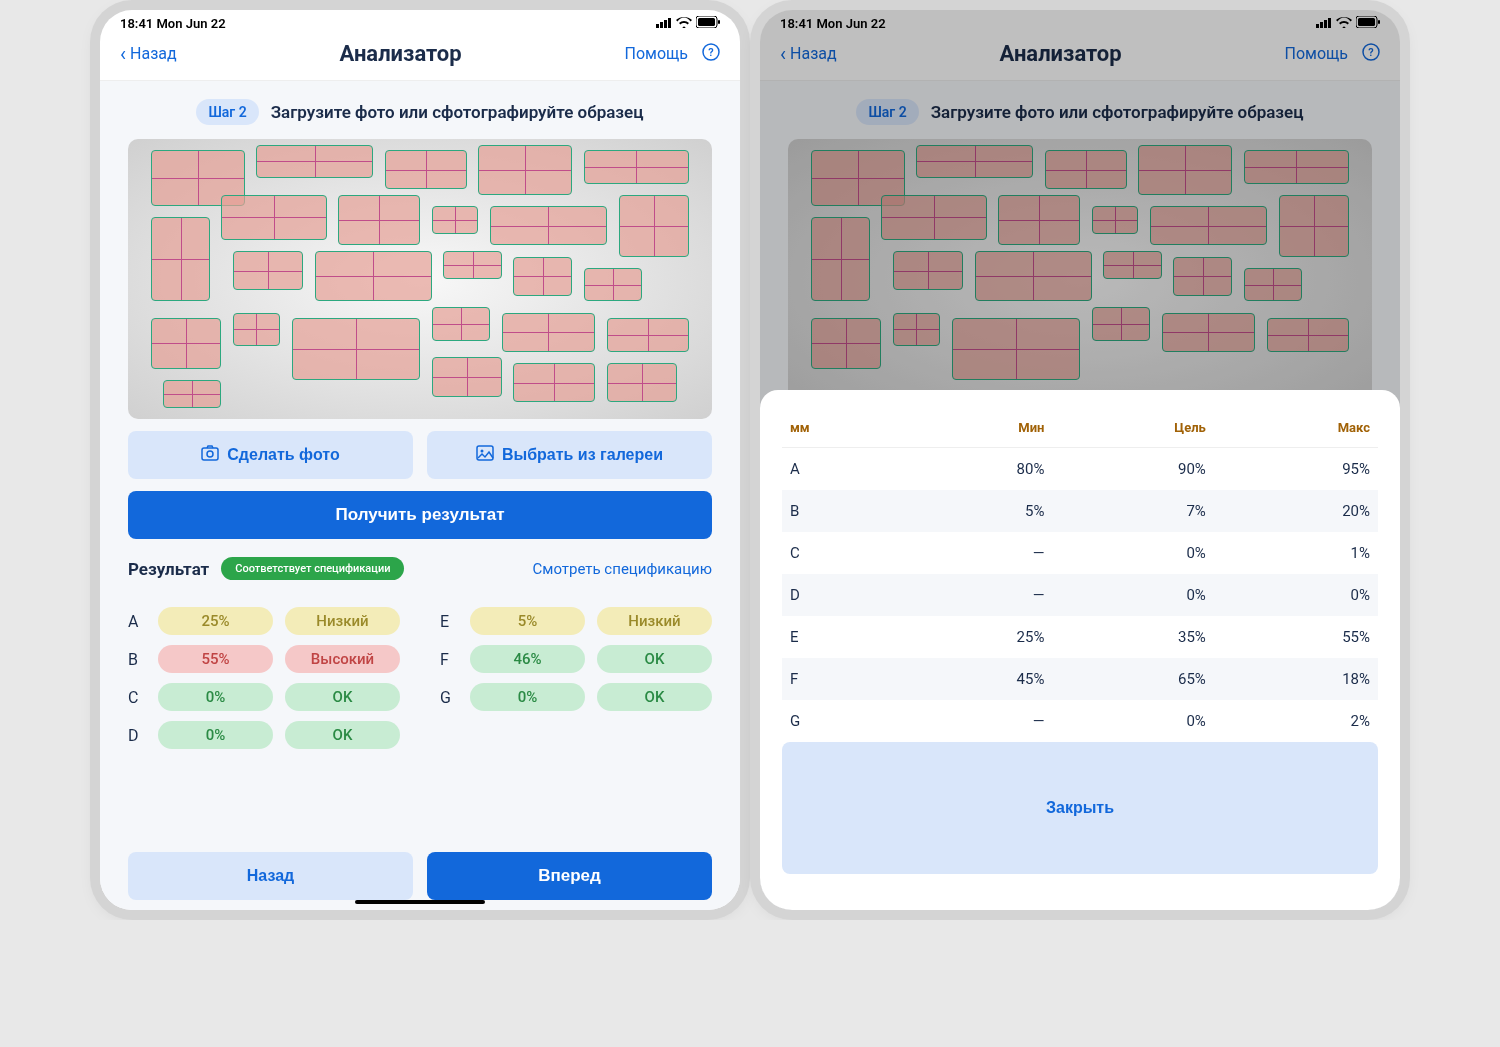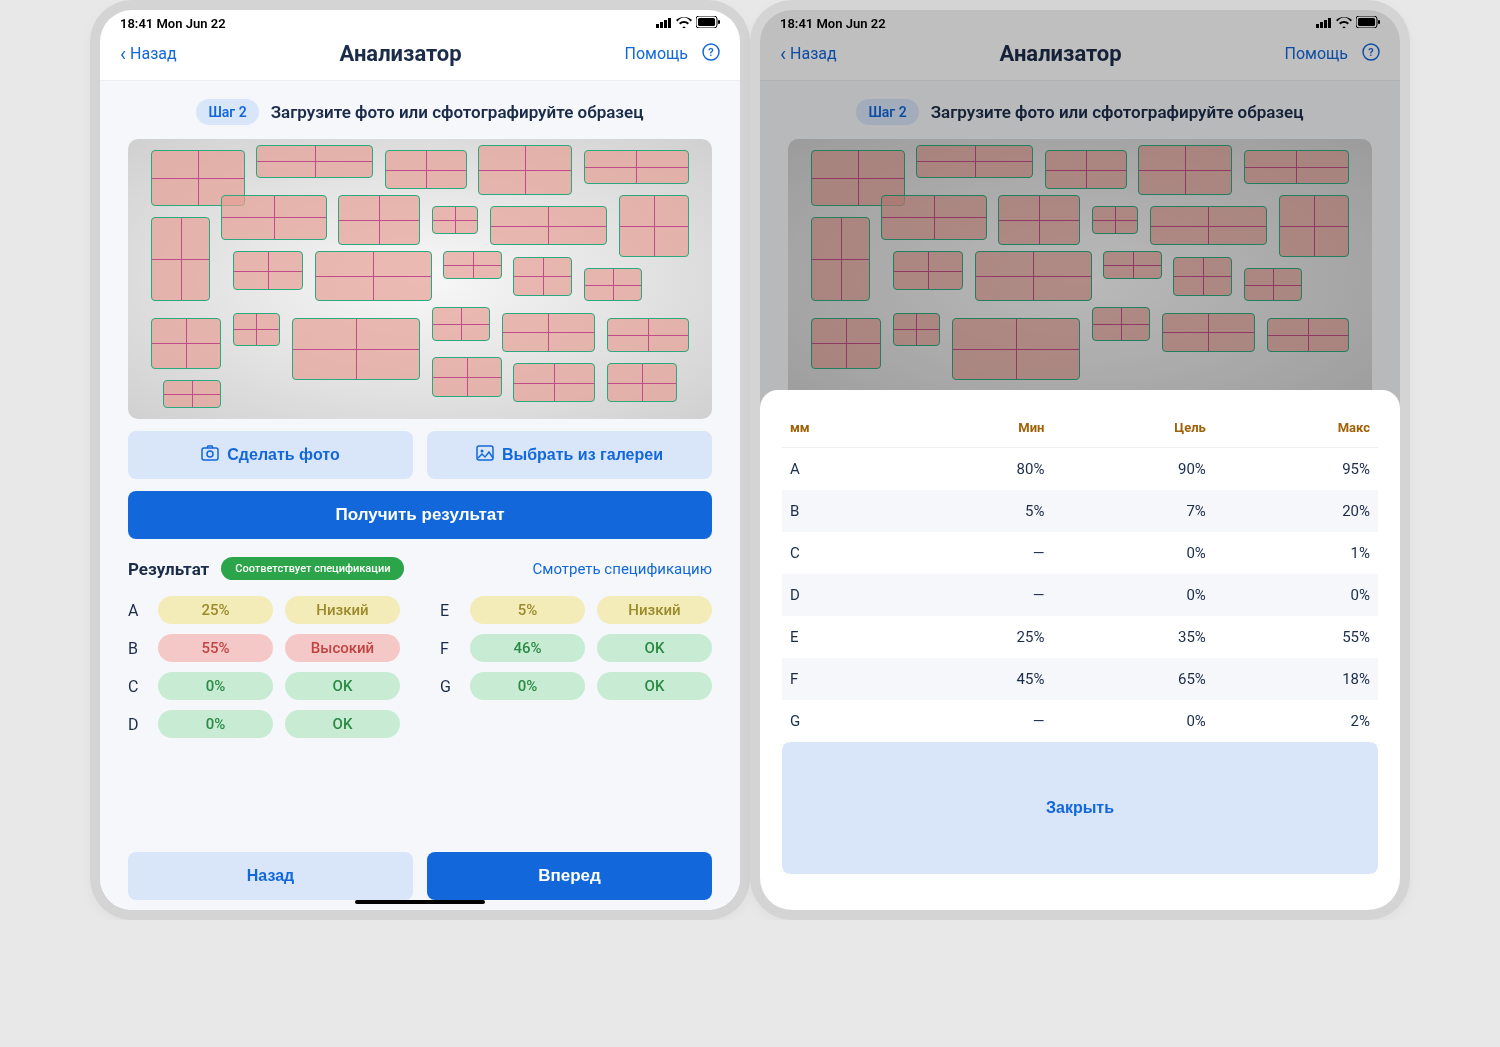--- a/index.html
+++ b/index.html
@@ -103,21 +103,21 @@
     background: #1268db;
     color: #fff;
     font-size: 17px;
     font-weight: 600;
     padding: 14px;
     border: none;
     border-radius: 8px;
     cursor: pointer;
     margin-bottom: 18px;
   }
-  .result-header { display: flex; align-items: center; gap: 12px; margin-bottom: 16px; }
+  .result-header { display: flex; align-items: center; gap: 12px; margin-bottom: 27px; }
   .result-title { font-size: 17px; font-weight: 700; color: #1b2c4a; }
   .match-badge { background: #2ca54a; color: #fff; font-size: 11px; font-weight: 500; padding: 5px 14px; border-radius: 14px; }
   .spec-link { margin-left: auto; color: #1268db; font-size: 15px; cursor: pointer; }
   .results-grid { display: grid; grid-template-columns: 1fr 1fr; column-gap: 40px; row-gap: 10px; margin-bottom: 20px; }
   .result-row { display: flex; align-items: center; gap: 12px; }
   .result-label { width: 18px; font-size: 16px; color: #1b2c4a; }
   .pill {
     flex: 1;
     text-align: center;
     font-size: 15px;

